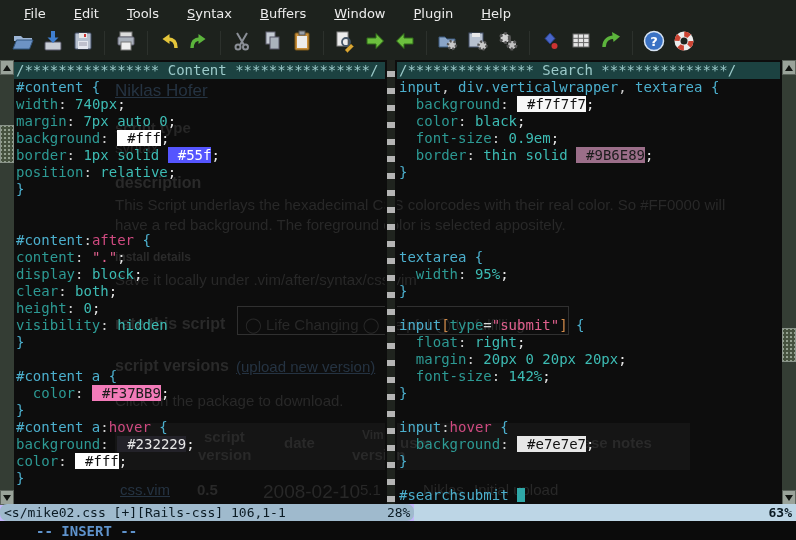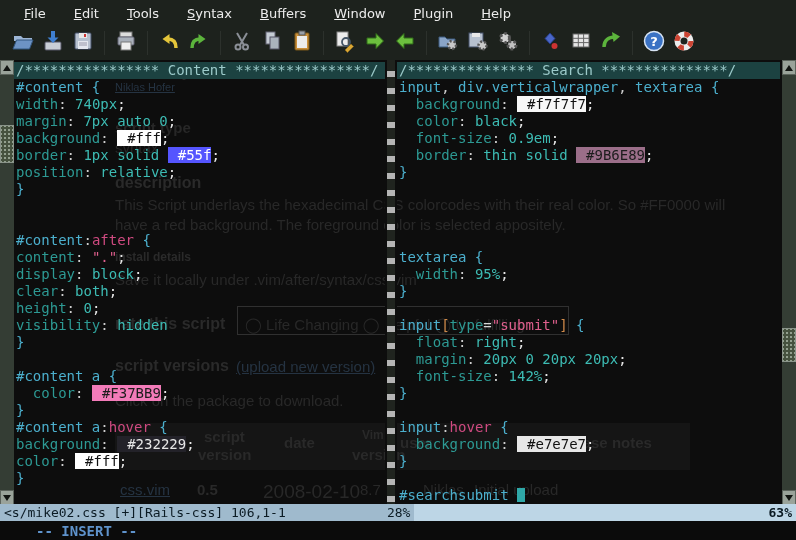--- a/index.html
+++ b/index.html
@@ -61,21 +61,21 @@
   .sb-thumb { position:absolute; left:0; width:14px; background:#46523f; border:1px solid #8a948a;
       background-image:radial-gradient(#93a08f 1px, transparent 1.2px);
       background-size:4px 4px; background-position:2px 2px; }
   #thumb-left  { top:65px;  height:38px; }
   #thumb-right { top:268px; height:34px; }
 
   
   #statusbars { position:absolute; left:0; top:504px; width:796px; height:17px; z-index:5;
                 display:flex; font-family:"DejaVu Sans Mono", monospace; font-size:13px; }
   .stl { height:17px; display:flex; align-items:center; padding:0 4px; color:#0b1b24; }
-  #stl-left  { width:418px; background:#9fbacd; }
+  #stl-left  { width:418px; background:#9fbacd;border-radius:7px; }
   #stl-right { width:385px; background:#bdd6e6; font-weight:bold; }
   .stl .grow { flex:1; }
 
   
   #cmdline { position:absolute; left:0; top:521px; width:796px; height:19px; background:#0b0b0b;
              color:#5f93cc; font-family:"DejaVu Sans Mono", monospace; font-size:14px;
              font-weight:bold; display:flex; align-items:center; padding-left:36px; z-index:5; }
 </style>
 </head>
 <body>
@@ -232,21 +232,21 @@
     </div>
 
   <div id="editor">
     <div id="ghost">
         <div class="ghost-box" style="left: 229px; top: 13px; width: 204px; height: 26px; border: 1px solid rgb(39, 44, 39);"></div>
         <div class="ghost-item" style="left: 123px; top: 18px; font-size: 16px; color: rgb(15, 18, 15); font-weight: bold;">script karma</div>
         <div class="ghost-item" style="left: 234px; top: 19px; font-size: 15px; color: rgb(17, 20, 17);">Rating 0/0, Downloaded by 0</div>
         <div class="ghost-box" style="left: 237px; top: 306px; width: 332px; height: 29px; border: 1px solid rgb(48, 48, 48);"></div>
         <div class="ghost-box" style="left: 115px; top: 423px; width: 575px; height: 47px; background: rgb(21, 21, 21);"></div>
         <div class="ghost-item" style="left: 115px; top: 63px; font-size: 15px; color: rgb(39, 39, 39); font-weight: bold;">created by</div>
-        <div class="ghost-item" style="left: 115px; top: 81px; font-size: 11px; color: rgb(37, 51, 66); text-decoration: underline;">Niklas Hofer</div>
+        <div class="ghost-item" style="left: 115px; top: 81px; font-size: 17px; color: rgb(37, 51, 66); text-decoration: underline;">Niklas Hofer</div>
         <div class="ghost-item" style="left: 115px; top: 119px; font-size: 15px; color: rgb(39, 39, 39); font-weight: bold;">script type</div>
         <div class="ghost-item" style="left: 115px; top: 139px; font-size: 15px; color: rgb(39, 39, 39);">syntax</div>
         <div class="ghost-item" style="left: 115px; top: 174px; font-size: 16px; color: rgb(42, 42, 42); font-weight: bold;">description</div>
         <div class="ghost-item" style="left: 115px; top: 196px; font-size: 15px; color: rgb(40, 40, 40);">This Script underlays the hexadecimal CSS colorcodes with their real color. So #FF0000 will</div>
         <div class="ghost-item" style="left: 115px; top: 216px; font-size: 15px; color: rgb(40, 40, 40);">have a red background. The foreground color is selected appositely.</div>
         <div class="ghost-item" style="left: 115px; top: 250px; font-size: 12px; color: rgb(42, 42, 42); font-weight: bold;">install details</div>
         <div class="ghost-item" style="left: 115px; top: 271px; font-size: 15px; color: rgb(40, 40, 40);">Save it locally under .vim/after/syntax/css.vim</div>
         <div class="ghost-item" style="left: 115px; top: 315px; font-size: 16px; color: rgb(42, 42, 42); font-weight: bold;">rate this script</div>
         <div class="ghost-item" style="left: 245px; top: 316px; font-size: 15px; color: rgb(40, 40, 40);">◯ Life Changing    ◯ Helpful    ◯ Unfulfilling</div>
         <div class="ghost-item" style="left: 236px; top: 358px; font-size: 15px; color: rgb(37, 51, 66); text-decoration: underline;">(upload new version)</div>
@@ -255,21 +255,21 @@
         <div class="ghost-item" style="left: 204px; top: 428px; font-size: 15px; color: rgb(41, 41, 41); font-weight: bold;">script</div>
         <div class="ghost-item" style="left: 198px; top: 446px; font-size: 15px; color: rgb(41, 41, 41); font-weight: bold;">version</div>
         <div class="ghost-item" style="left: 284px; top: 434px; font-size: 15px; color: rgb(41, 41, 41); font-weight: bold;">date</div>
         <div class="ghost-item" style="left: 362px; top: 428px; font-size: 12px; color: rgb(41, 41, 41); font-weight: bold;">Vim</div>
         <div class="ghost-item" style="left: 352px; top: 446px; font-size: 15px; color: rgb(41, 41, 41); font-weight: bold;">version</div>
         <div class="ghost-item" style="left: 400px; top: 434px; font-size: 15px; color: rgb(41, 41, 41); font-weight: bold;">user</div>
         <div class="ghost-item" style="left: 556px; top: 434px; font-size: 15px; color: rgb(41, 41, 41); font-weight: bold;">release notes</div>
         <div class="ghost-item" style="left: 120px; top: 481px; font-size: 15px; color: rgb(37, 51, 66); text-decoration: underline;">css.vim</div>
         <div class="ghost-item" style="left: 197px; top: 481px; font-size: 15px; color: rgb(41, 41, 41); font-weight: bold;">0.5</div>
         <div class="ghost-item" style="left: 263px; top: 481px; font-size: 19px; color: rgb(40, 40, 40);">2008-02-10</div>
-        <div class="ghost-item" style="left: 360px; top: 481px; font-size: 15px; color: rgb(40, 40, 40);">8.7</div>
+        <div class="ghost-item" style="left: 360px; top: 481px; font-size: 15px; color: rgb(40, 40, 40);">5.1</div>
         <div class="ghost-item" style="left: 423px; top: 481px; font-size: 15px; color: rgb(40, 40, 40);">Niklas</div>
         <div class="ghost-item" style="left: 474px; top: 481px; font-size: 15px; color: rgb(40, 40, 40);">Initial upload</div>
       </div>
 
     <div class="pane" id="pane-left"><div class="code-row row-comment"><span class="cm">/**************** Content ****************/</span></div><div class="code-row"><span class="sel">#content</span><span class="brace"> {</span></div><div class="code-row"><span class="prop">width</span><span class="pn">:</span><span class="val"> 740px</span><span class="semi">;</span></div><div class="code-row"><span class="prop">margin</span><span class="pn">:</span><span class="val"> 7px auto 0</span><span class="semi">;</span></div><div class="code-row"><span class="prop">background</span><span class="pn">:</span><span class="sp"> </span><span class="chip" style="background: rgb(255, 255, 255); color: rgb(17, 17, 17);">#fff</span><span class="semi">;</span></div><div class="code-row"><span class="prop">border</span><span class="pn">:</span><span class="val"> 1px solid </span><span class="chip" style="background: rgb(85, 85, 255); color: rgb(255, 255, 255);">#55f</span><span class="semi">;</span></div><div class="code-row"><span class="prop">position</span><span class="pn">:</span><span class="val"> relative</span><span class="semi">;</span></div><div class="code-row"><span class="brace">}</span></div><div class="code-row"></div><div class="code-row"></div><div class="code-row"><span class="sel">#content</span><span class="pn">:</span><span class="pseudo">after</span><span class="brace"> {</span></div><div class="code-row"><span class="prop">content</span><span class="pn">:</span><span class="str"> "."</span><span class="semi">;</span></div><div class="code-row"><span class="prop">display</span><span class="pn">:</span><span class="val"> block</span><span class="semi">;</span></div><div class="code-row"><span class="prop">clear</span><span class="pn">:</span><span class="val"> both</span><span class="semi">;</span></div><div class="code-row"><span class="prop">height</span><span class="pn">:</span><span class="val"> 0</span><span class="semi">;</span></div><div class="code-row"><span class="prop">visibility</span><span class="pn">:</span><span class="val"> hidden</span></div><div class="code-row"><span class="brace">}</span></div><div class="code-row"></div><div class="code-row"><span class="sel">#content a</span><span class="brace"> {</span></div><div class="code-row"><span class="sp">  </span><span class="prop">color</span><span class="pn">:</span><span class="sp"> </span><span class="chip" style="background: rgb(243, 123, 185); color: rgb(28, 28, 28);">#F37BB9</span><span class="semi">;</span></div><div class="code-row"><span class="brace">}</span></div><div class="code-row"><span class="sel">#content a</span><span class="pn">:</span><span class="pseudo">hover</span><span class="brace"> {</span></div><div class="code-row"><span class="prop">background</span><span class="pn">:</span><span class="sp"> </span><span class="chip" style="background: rgb(35, 34, 41); color: rgb(230, 230, 230);">#232229</span><span class="semi">;</span></div><div class="code-row"><span class="prop">color</span><span class="pn">:</span><span class="sp"> </span><span class="chip" style="background: rgb(255, 255, 255); color: rgb(17, 17, 17);">#fff</span><span class="semi">;</span></div><div class="code-row"><span class="brace">}</span></div><div class="code-row"></div></div>
     <div class="pane" id="pane-right"><div class="code-row row-comment"><span class="cm">/*************** Search ***************/</span></div><div class="code-row"><span class="sel">input</span><span class="pn">,</span><span class="sel"> div.verticalwrapper</span><span class="pn">,</span><span class="sel"> textarea</span><span class="brace"> {</span></div><div class="code-row"><span class="sp">  </span><span class="prop">background</span><span class="pn">:</span><span class="sp"> </span><span class="chip" style="background: rgb(247, 247, 247); color: rgb(17, 17, 17);">#f7f7f7</span><span class="semi">;</span></div><div class="code-row"><span class="sp">  </span><span class="prop">color</span><span class="pn">:</span><span class="val"> black</span><span class="semi">;</span></div><div class="code-row"><span class="sp">  </span><span class="prop">font-size</span><span class="pn">:</span><span class="val"> 0.9em</span><span class="semi">;</span></div><div class="code-row"><span class="sp">  </span><span class="prop">border</span><span class="pn">:</span><span class="val"> thin solid </span><span class="chip" style="background: rgb(155, 110, 137); color: rgb(28, 28, 28);">#9B6E89</span><span class="semi">;</span></div><div class="code-row"><span class="brace">}</span></div><div class="code-row"></div><div class="code-row"></div><div class="code-row"></div><div class="code-row"></div><div class="code-row"><span class="sel">textarea</span><span class="brace"> {</span></div><div class="code-row"><span class="sp">  </span><span class="prop">width</span><span class="pn">:</span><span class="val"> 95%</span><span class="semi">;</span></div><div class="code-row"><span class="brace">}</span></div><div class="code-row"></div><div class="code-row"><span class="sel">input</span><span class="brk">[</span><span class="prop">type</span><span class="eq">=</span><span class="str">"submit"</span><span class="brk">]</span><span class="brace"> {</span></div><div class="code-row"><span class="sp">  </span><span class="prop">float</span><span class="pn">:</span><span class="val"> right</span><span class="semi">;</span></div><div class="code-row"><span class="sp">  </span><span class="prop">margin</span><span class="pn">:</span><span class="val"> 20px 0 20px 20px</span><span class="semi">;</span></div><div class="code-row"><span class="sp">  </span><span class="prop">font-size</span><span class="pn">:</span><span class="val"> 142%</span><span class="semi">;</span></div><div class="code-row"><span class="brace">}</span></div><div class="code-row"></div><div class="code-row"><span class="sel">input</span><span class="pn">:</span><span class="pseudo">hover</span><span class="brace"> {</span></div><div class="code-row"><span class="sp">  </span><span class="prop">background</span><span class="pn">:</span><span class="sp"> </span><span class="chip" style="background: rgb(231, 231, 231); color: rgb(17, 17, 17);">#e7e7e7</span><span class="semi">;</span></div><div class="code-row"><span class="brace">}</span></div><div class="code-row"></div><div class="code-row"><span class="sel">#searchsubmit</span><span class="sp"> </span><span class="cursor-block"></span></div></div>
 
     <div id="vsep">
         <div class="bar"></div>
       </div>

